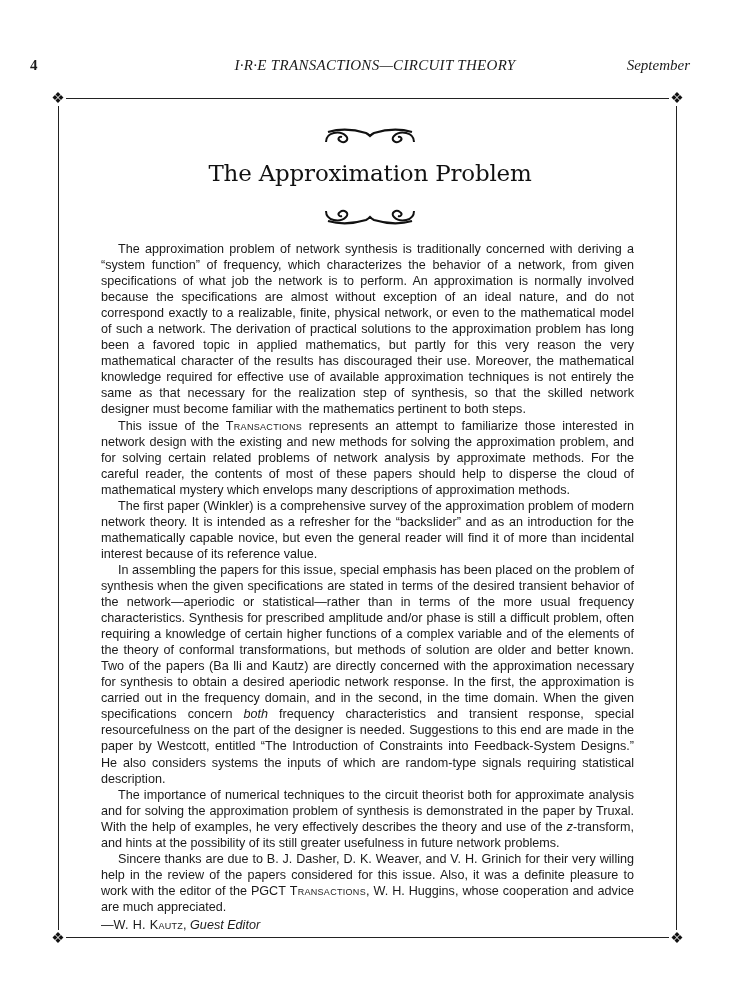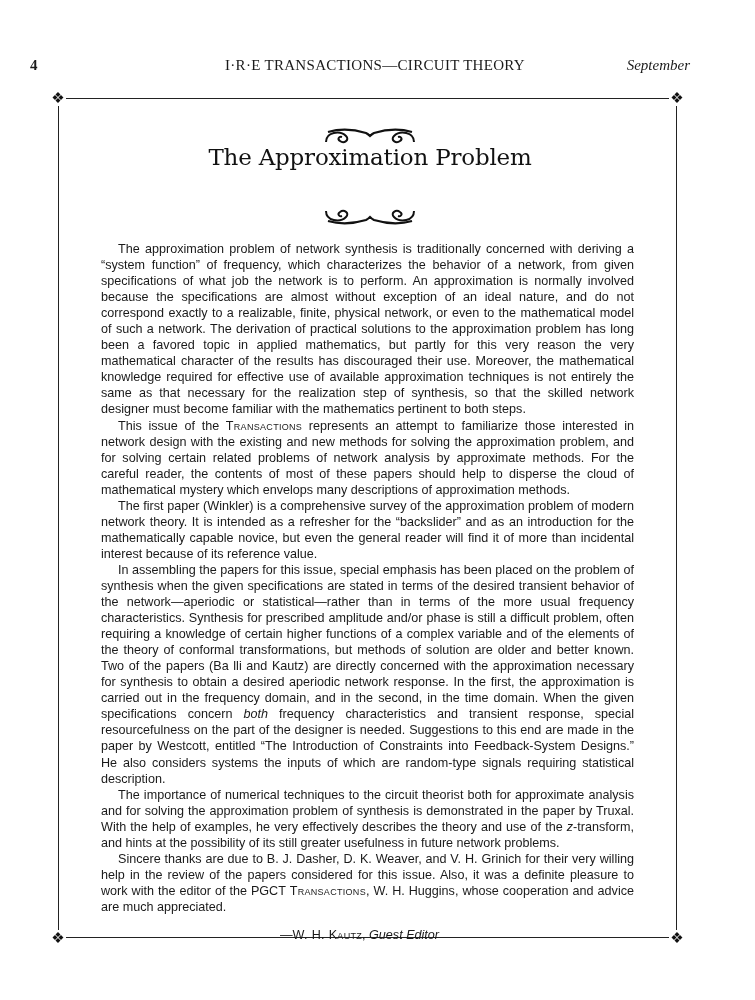--- a/index.html
+++ b/index.html
@@ -29,20 +29,21 @@
       left: 0;
       top: 0;
       font-weight: bold;
     }
     .journal-title {
       position: absolute;
       left: 0;
       right: 0;
       top: 0;
       text-align: center;
+      font-style: italic;
       letter-spacing: 0.3px;
       padding-left: 30px;
     }
     .issue-month {
       position: absolute;
       right: 0;
       top: 0;
       font-style: italic;
       margin-left: 40px;
     }
@@ -75,21 +76,21 @@
       position: absolute;
       left: 322px;
       width: 96px;
       height: 28px;
     }
     .flourish.top { top: 124px; }
     .flourish.bottom { top: 201px; }
 
     .article-title {
       position: absolute;
-      top: 144px;
+      top: 160px;
       left: 0;
       width: 740px;
       text-align: center;
       font-family: "DejaVu Serif", serif;
       font-size: 23px;
       font-weight: normal;
       margin: 0;
       letter-spacing: -0.2px;
       color: #111;
     }
@@ -107,22 +108,22 @@
     }
     .article-body p {
       margin: 0;
       text-indent: 17px;
     }
     .sc {
       font-variant: small-caps;
       letter-spacing: 0.3px;
     }
     .signature {
-      margin-top: 12px;
-      text-align: center;
+      margin-top: 2px;
+      text-align: left;
       padding-right: 16px;
     }
     .signature .editor-role {
       font-style: italic;
     }
   </style>
 </head>
 <body>
 
 <header class="running-head">

